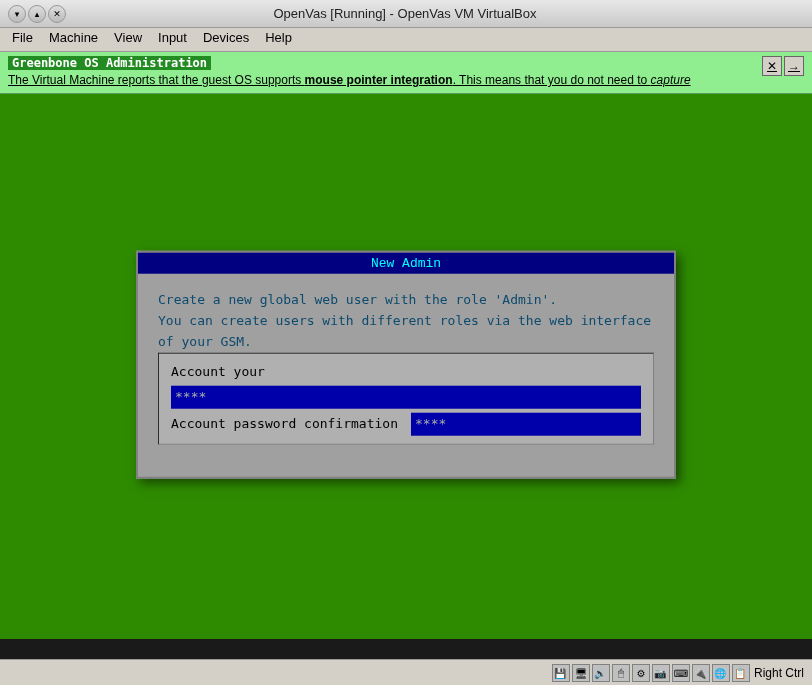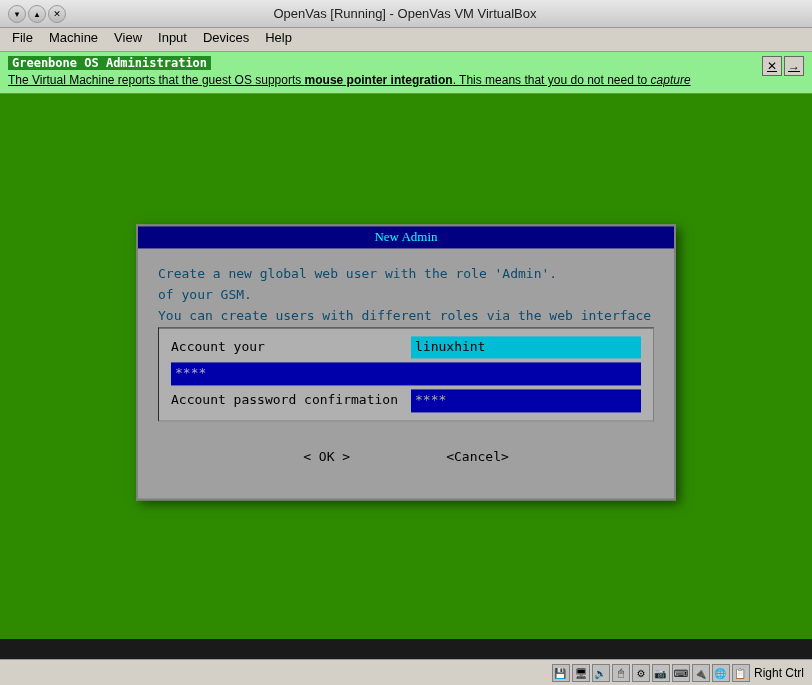--- a/index.html
+++ b/index.html
@@ -128,21 +128,21 @@
     #dialog {
       width: 540px;
       background: #a0a0a0;
       border: 2px solid #808080;
       box-shadow: 4px 4px 10px rgba(0,0,0,0.5);
     }
 
     #dialog-titlebar {
       background: #000080;
       color: #00ffff;
-      font-family: Liberation Serif, serif;
+      font-family: Liberation Mono, monospace;
       font-size: 13px;
       padding: 3px 8px;
       text-align: center;
     }
 
     #dialog-body {
       padding: 16px 20px;
       font-family: monospace;
       font-size: 13px;
       color: #000;
@@ -283,47 +283,40 @@
 <div id="vm-display">
 
   <div id="dialog-container">
     <div id="dialog">
 
       <div id="dialog-titlebar">New Admin</div>
 
       <div id="dialog-body">
         <div id="dialog-description">
           <div>Create a new global web user with the role 'Admin'.</div>
+          <div>You can create users with different roles via the web interface</div>
           <div>of your GSM.</div>
-          <div>You can create users with different roles via the web interface</div>
         </div>
 
         <div id="fields-container">
 
           <div class="field-row">
             <span class="field-label">Account your</span>
-            <span class="field-value highlighted-cyan">linuxhint</span>
           </div>
 
           <div class="field-row">
             <span class="field-value highlighted-blue">****</span>
           </div>
 
           <div class="field-row">
             <span class="field-label">Account password confirmation</span>
             <span class="field-value highlighted-blue">****</span>
           </div>
         </div>
 
-        <div id="dialog-buttons">
-          <div class="dialog-btn">
-            <span>&lt; </span><span>OK</span><span> &gt;</span>
-          </div>
-          <div class="dialog-btn">&lt;Cancel&gt;</div>
-        </div>
       </div>
     </div>
   </div>
 
   <div id="vm-bottom-bar"></div>
 </div>
 
 <div id="statusbar">
   <div id="status-icons">
     <div class="status-icon">💾</div>

